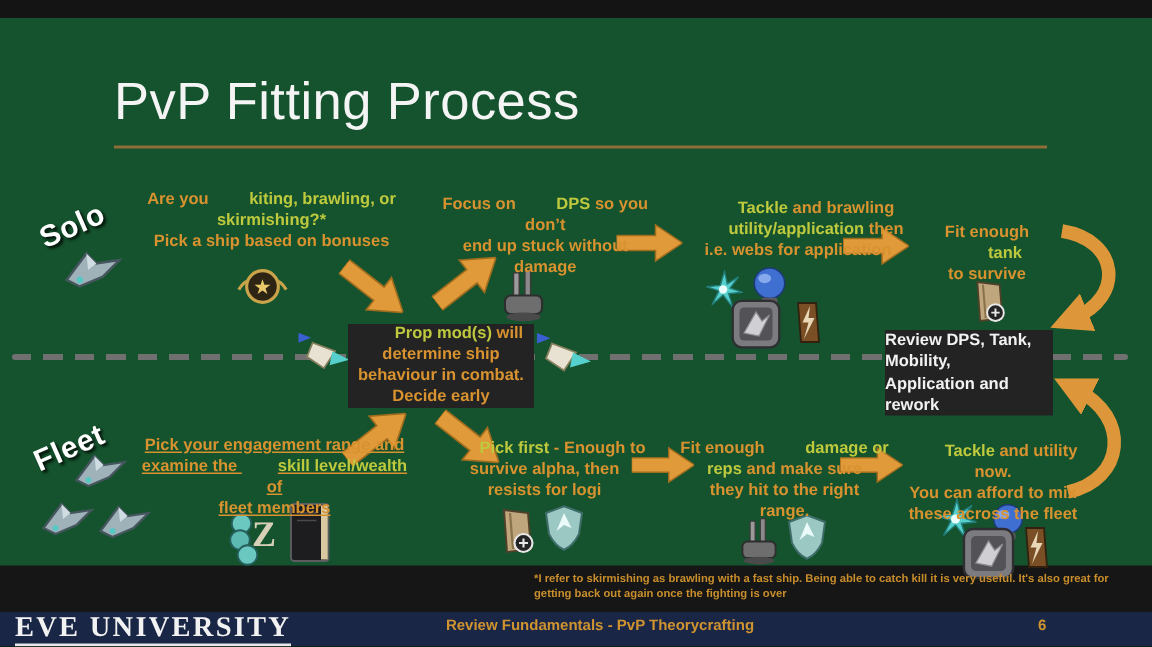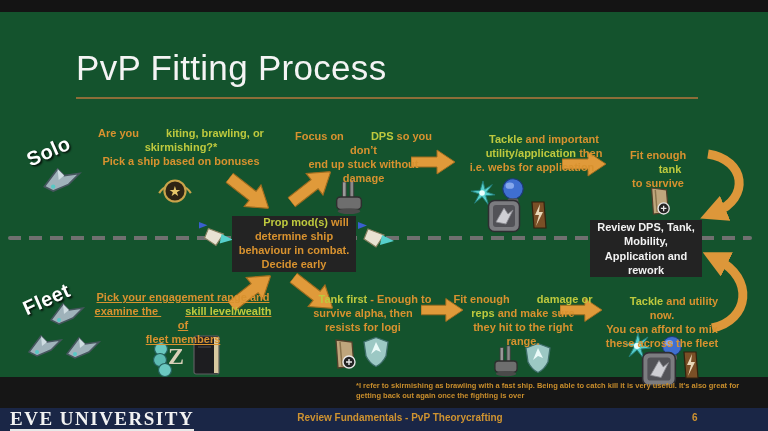--- a/index.html
+++ b/index.html
@@ -26,21 +26,21 @@
   #step-s2{left:286px;top:130px;width:155px;}
   #step-s3{left:448px;top:133px;width:168px;}
   #step-s4{left:608px;top:149px;width:100px;}
   #step-f1{left:94px;top:291px;width:178px;text-decoration:underline;}
   #step-f2{left:292px;top:293px;width:142px;}
   #step-f3{left:452px;top:293px;width:142px;}
   #step-f4{left:594px;top:295px;width:136px;}
 
   #center-note{left:232px;top:216px;width:120px;background:#232323;padding:0 2px;font-size:11px;}
   #review-note{position:absolute;left:590px;top:220px;width:112px;background:#232323;z-index:3;
-               color:#f2f2f2;font-size:11px;font-weight:700;text-align:center;white-space:pre-line;line-height:1.3;}
+               color:#f2f2f2;font-size:11px;font-weight:700;white-space:pre-line;line-height:1.3;}
 
   .arr{position:absolute;z-index:2;}
   .arr svg{display:block;}
   #arr-s2-s3{left:411px;top:149px;}
   #arr-s3-s4{left:562px;top:151px;}
   #arr-f2-f3{left:421px;top:297px;}
   #arr-f3-f4{left:560px;top:297px;}
   #arr-hub-tl{left:224px;top:178px;transform:rotate(38deg);}
   #arr-hub-tr{left:286px;top:172px;transform:rotate(-38deg);}
   #arr-hub-bl{left:226px;top:276px;transform:rotate(-38deg);}
@@ -166,40 +166,40 @@
 
   <div class="rot" id="solo-label">Solo</div>
   <div class="rot" id="fleet-label">Fleet</div>
 
   <div class="step" id="step-s1"><span>Are you </span><span class="hl">kiting, brawling, or
 skirmishing?*</span><span>
 Pick a ship based on bonuses</span></div>
   <div class="step" id="step-s2"><span>Focus on </span><span class="hl">DPS</span><span> so you don’t
 end up stuck without
 damage</span></div>
-  <div class="step" id="step-s3"><span class="hl">Tackle</span><span> and important
+  <div class="step" id="step-s3"><span class="hl">Tackle</span><span> and brawling
 </span><span class="hl">utility/application</span><span> then
 i.e. webs for application</span></div>
   <div class="step" id="step-s4"><span>Fit enough </span><span class="hl">tank</span><span>
 to survive</span></div>
 
   <div class="step" id="center-note"><span class="hl">Prop mod(s)</span><span> will
 determine ship
 behaviour in combat.
 Decide early</span></div>
 
   <div id="review-note">Review DPS, Tank,
 Mobility,
 Application and
 rework</div>
 
   <div class="step" id="step-f1"><span>Pick your engagement range and
 examine the </span><span class="hl">skill level/wealth</span><span> of
 fleet members</span></div>
-  <div class="step" id="step-f2"><span class="hl">Tank first</span><span> - Enough to
+  <div class="step" id="step-f2"><span class="hl">Pick first</span><span> - Enough to
 survive alpha, then
 resists for logi</span></div>
   <div class="step" id="step-f3"><span>Fit enough </span><span class="hl">damage or
 reps</span><span> and make sure
 they hit to the right
 range.</span></div>
   <div class="step" id="step-f4"><span class="hl">Tackle</span><span> and utility now.
 You can afford to mix
 these across the fleet</span></div>
 

